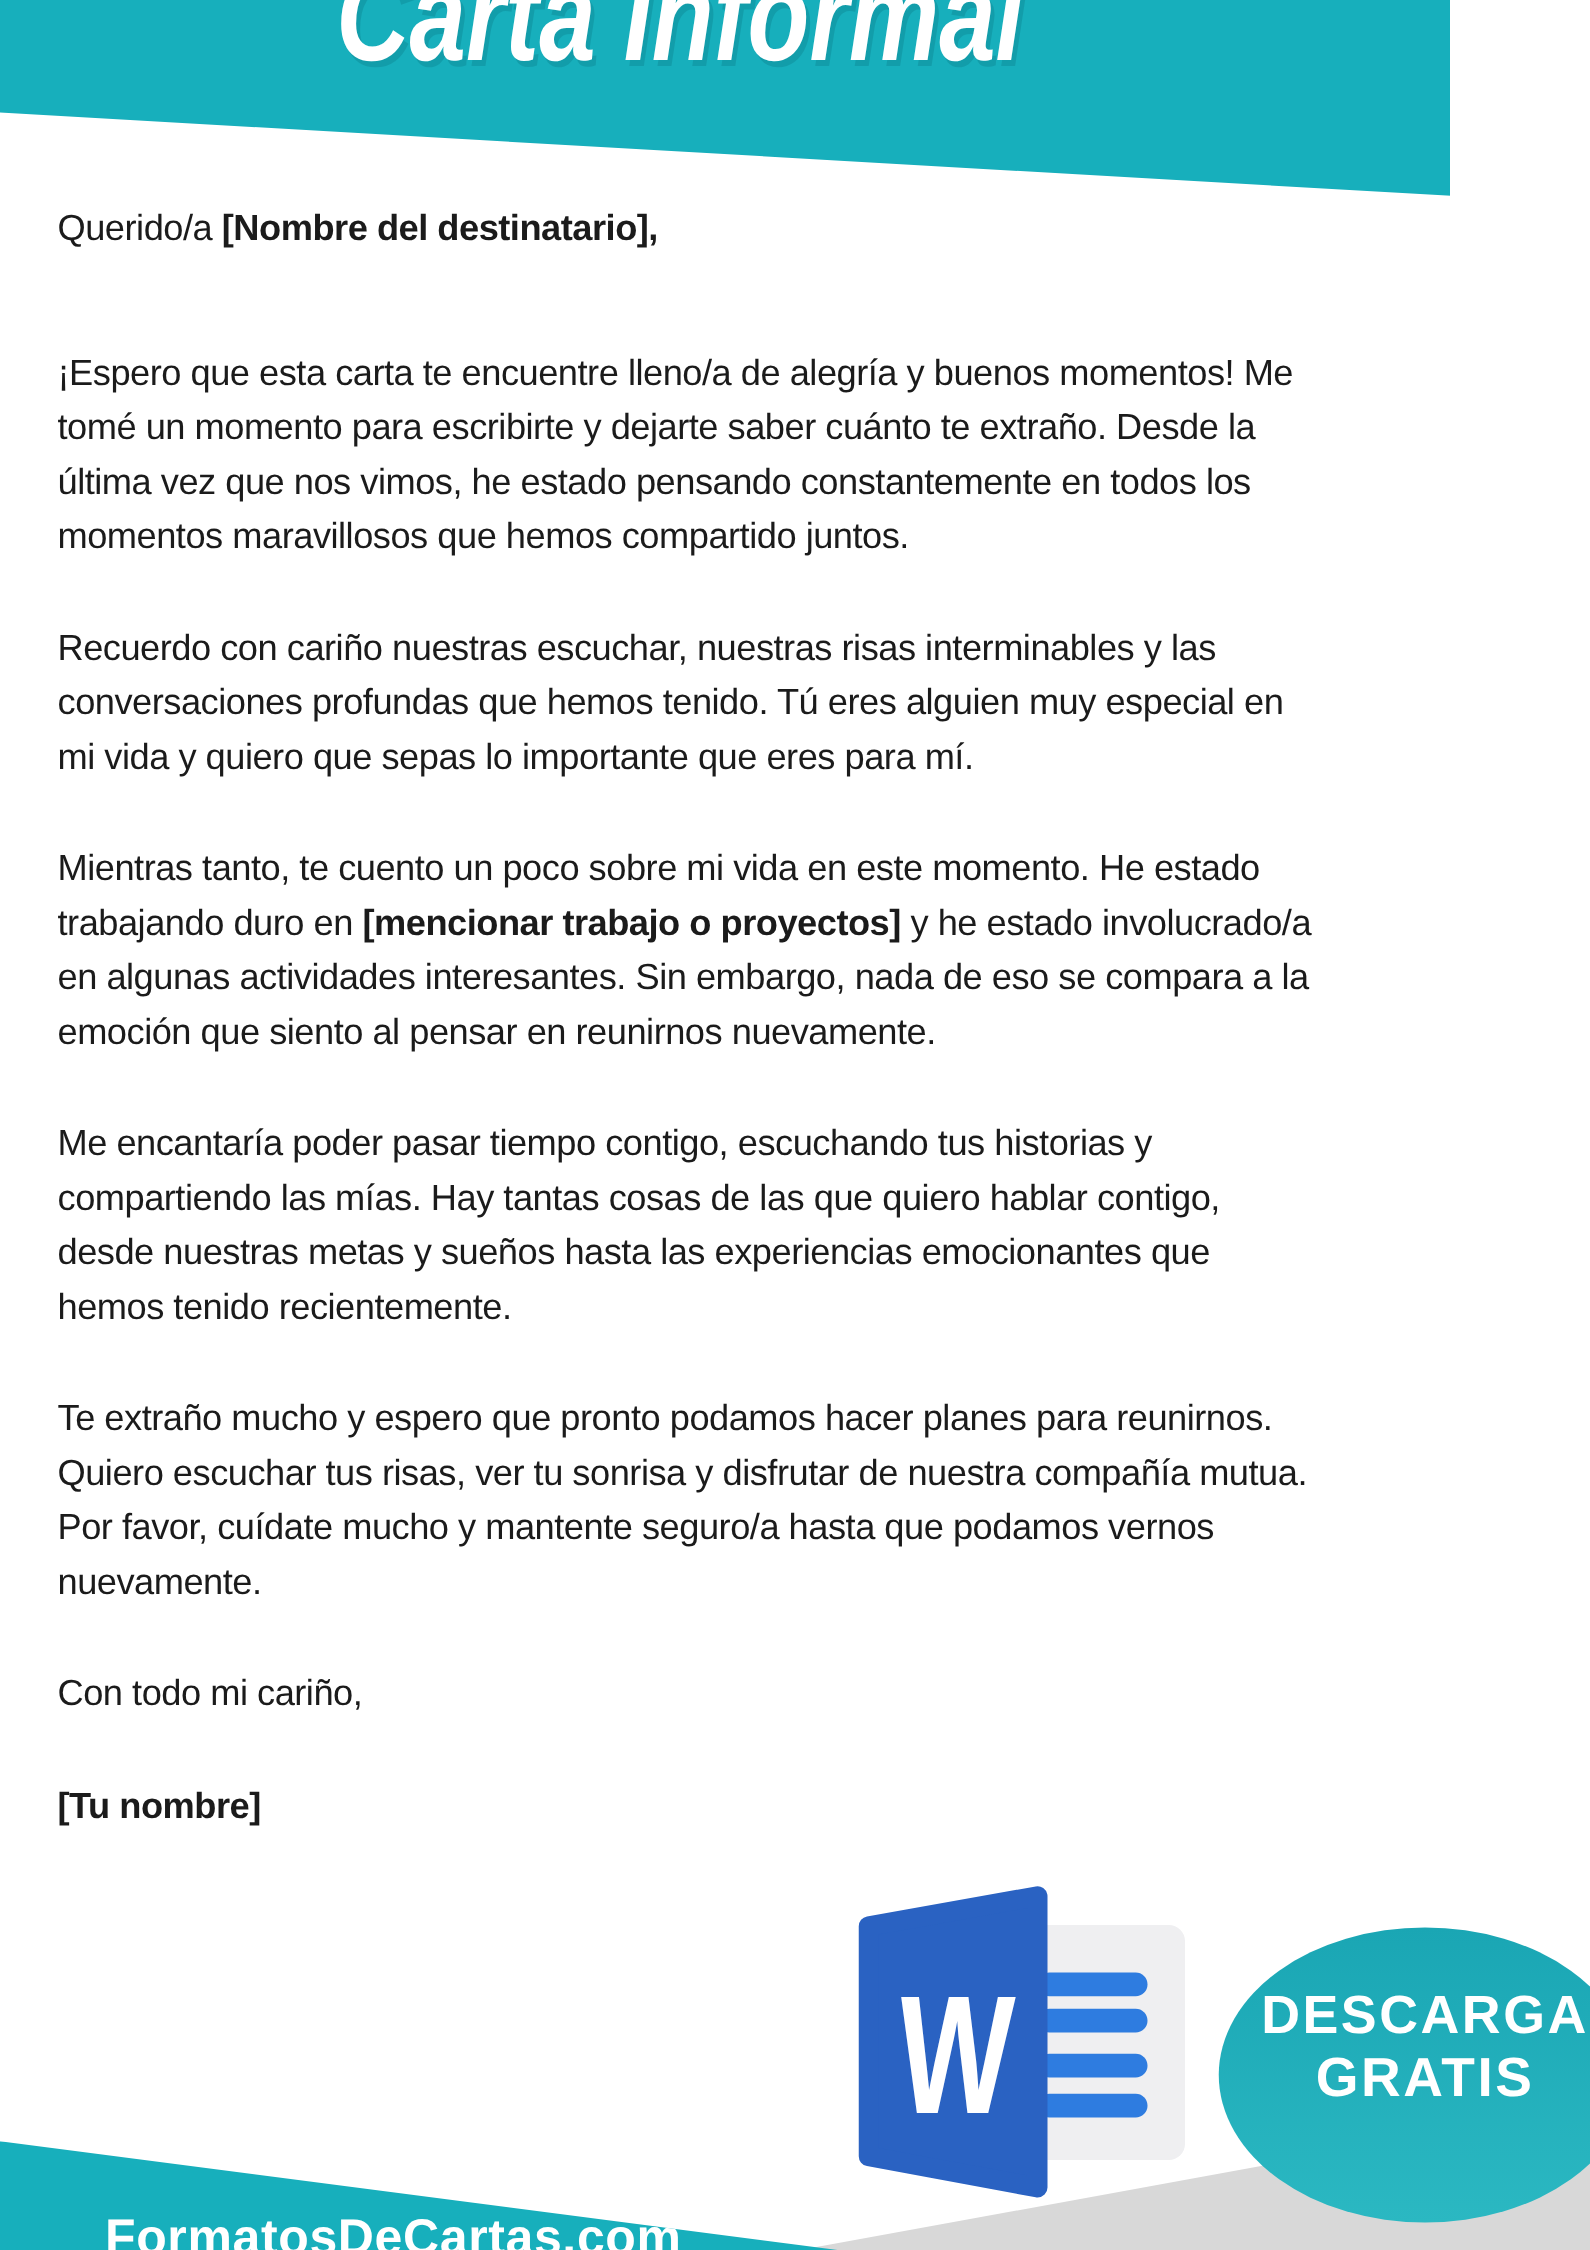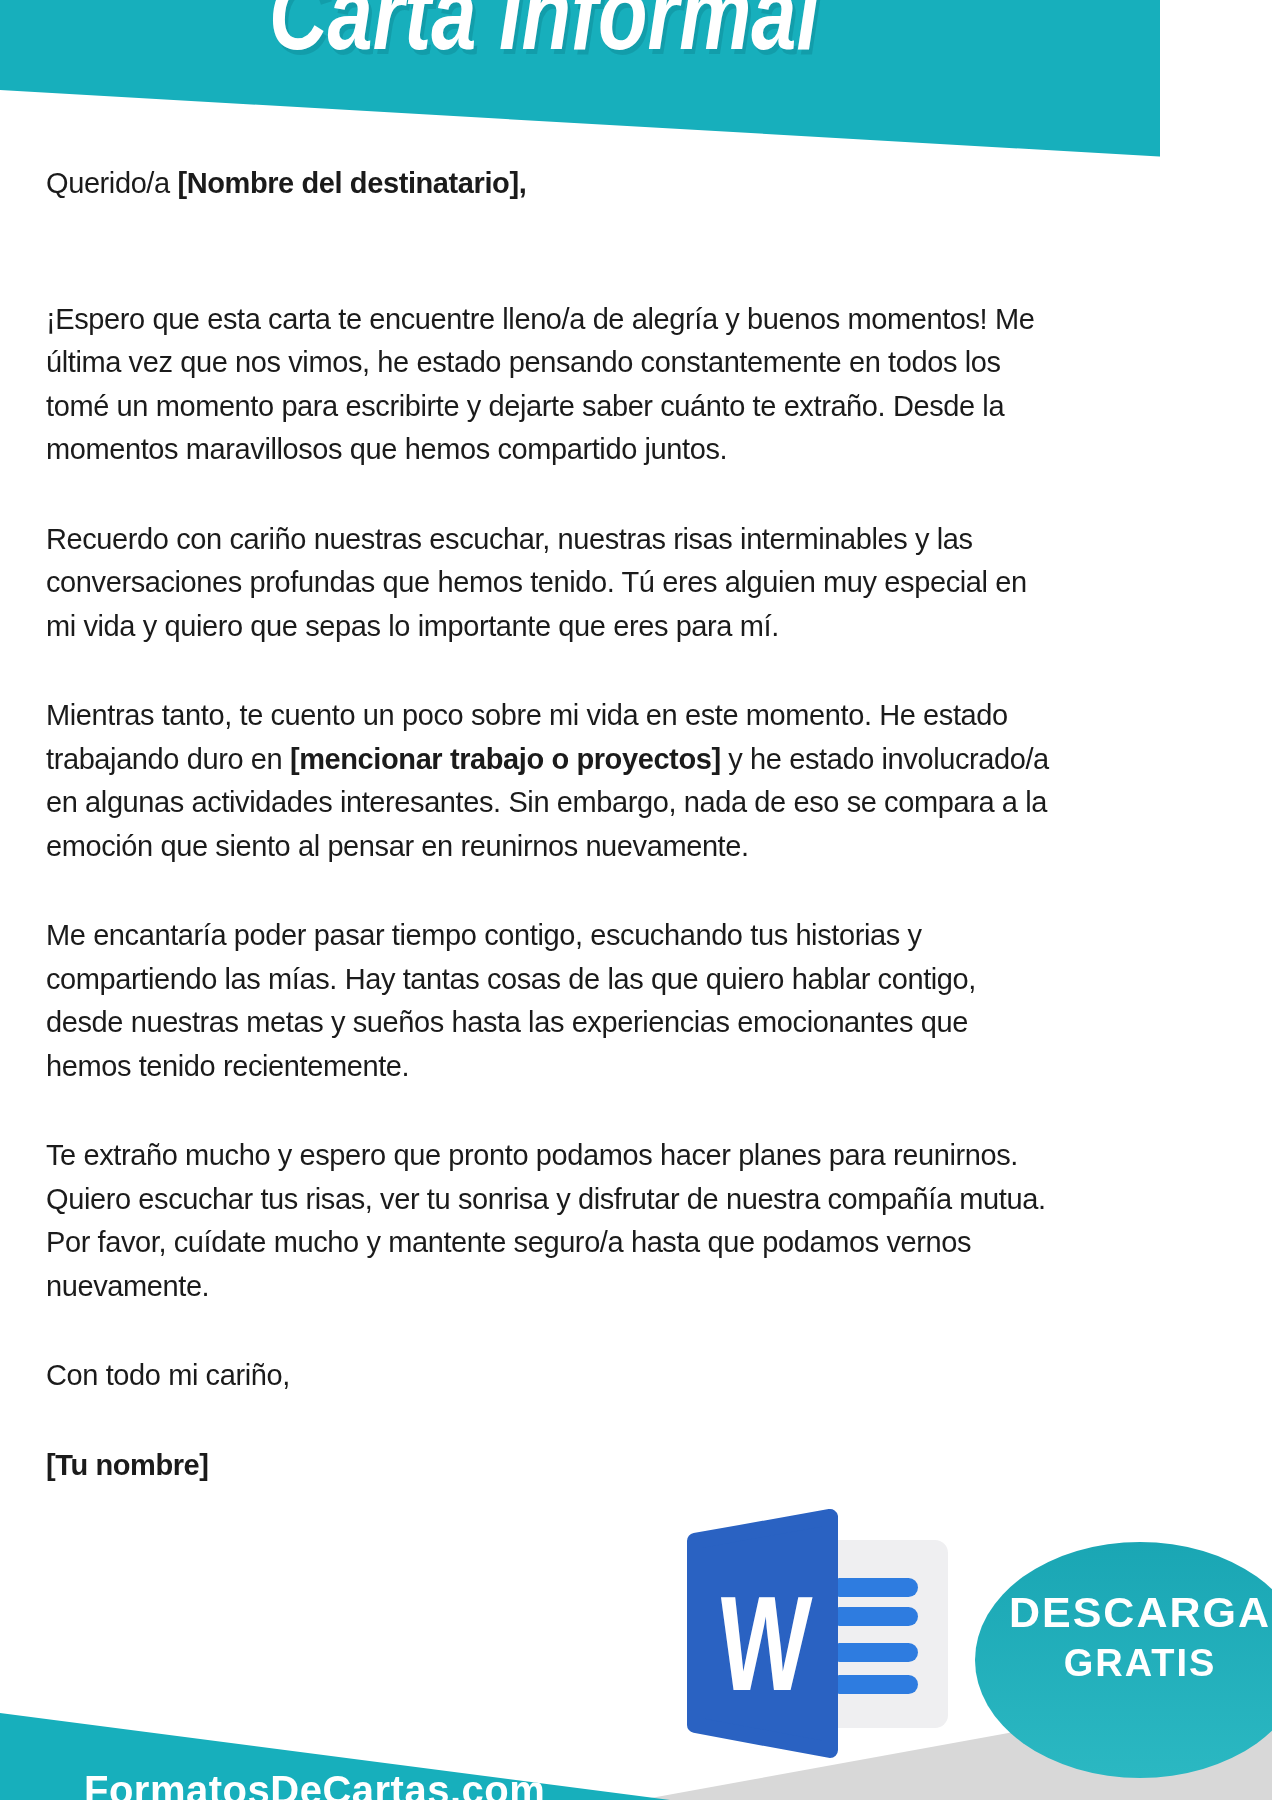--- a/index.html
+++ b/index.html
@@ -24,21 +24,21 @@
     transform-origin:50% 50%;
     text-shadow:4px 5px 0 rgba(0,80,90,0.18);
   }
   
   .letter{
     position:absolute;left:46px;top:162px;width:1180px;
     font-size:29px;line-height:43.5px;letter-spacing:-0.4px;
     color:#1b1b1b;
   }
   .para{margin:0 0 46px 0;}
-  .para:first-child{margin-bottom:92px;}
+  .para:first-child{margin-bottom:72px;}
   .line{white-space:nowrap;}
   .line .b{font-weight:bold;}
   
   .gray-wedge{
     position:absolute;left:560px;top:1650px;width:712px;height:150px;
     background:#d8d8d8;
     clip-path:polygon(80px 150px,712px 35px,712px 150px);
     z-index:1;
   }
   .footer-band{
@@ -60,40 +60,40 @@
     border-radius:50%;
     z-index:4;cursor:pointer;
     display:flex;flex-direction:column;align-items:center;
     padding-top:50px;box-sizing:border-box;
     color:#ffffff;
   }
   .badge-line1{
     font-size:43px;font-weight:bold;letter-spacing:2px;line-height:40px;
   }
   .badge-line2{
-    font-size:38px;font-weight:bold;letter-spacing:2px;line-height:62px;
+    font-size:44px;font-weight:bold;letter-spacing:2px;line-height:62px;
   }
 </style>
 </head>
 <body>
 
 <div class="page">
 
   <div class="header-band" style="background:#17AFBC;">
     <div class="header-title" style="color:#ffffff;">Carta Informal</div>
   </div>
 
   <div class="letter">
       <div class="para">
         <div class="line"><span>Querido/a </span><span class="b">[Nombre del destinatario],</span></div>
       </div>
       <div class="para">
         <div class="line"><span>¡Espero que esta carta te encuentre lleno/a de alegría y buenos momentos! Me</span></div>
+        <div class="line"><span>tomé un momento para escribirte y dejarte saber cuánto te extraño. Desde la</span></div>
         <div class="line"><span>última vez que nos vimos, he estado pensando constantemente en todos los</span></div>
-        <div class="line"><span>tomé un momento para escribirte y dejarte saber cuánto te extraño. Desde la</span></div>
         <div class="line"><span>momentos maravillosos que hemos compartido juntos.</span></div>
       </div>
       <div class="para">
         <div class="line"><span>Recuerdo con cariño nuestras escuchar, nuestras risas interminables y las</span></div>
         <div class="line"><span>conversaciones profundas que hemos tenido. Tú eres alguien muy especial en</span></div>
         <div class="line"><span>mi vida y quiero que sepas lo importante que eres para mí.</span></div>
       </div>
       <div class="para">
         <div class="line"><span>Mientras tanto, te cuento un poco sobre mi vida en este momento. He estado</span></div>
         <div class="line"><span>trabajando duro en </span><span class="b">[mencionar trabajo o proyectos]</span><span> y he estado involucrado/a</span></div>

